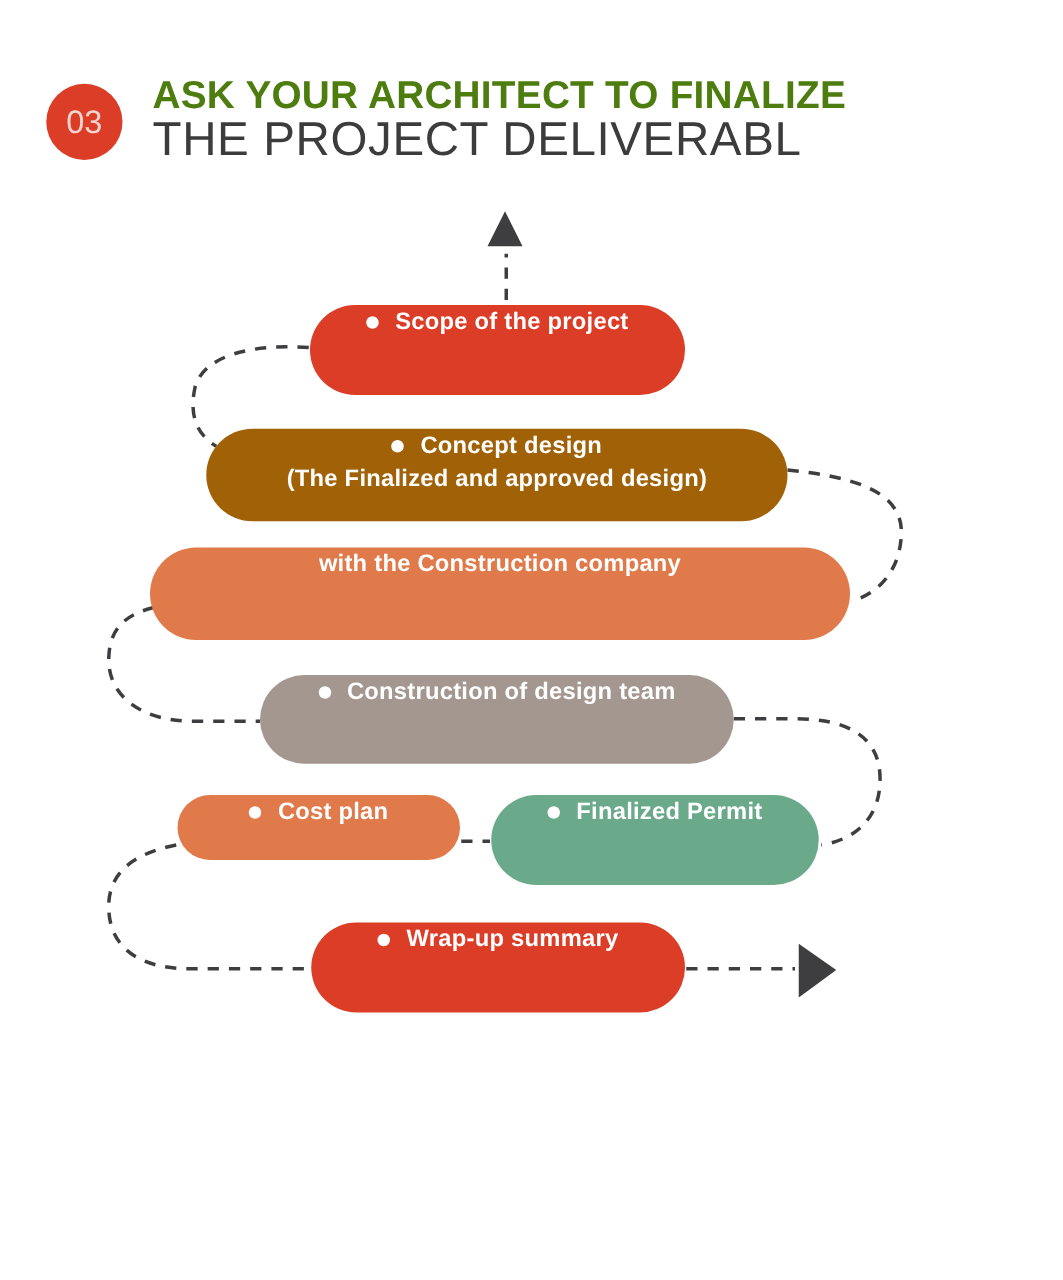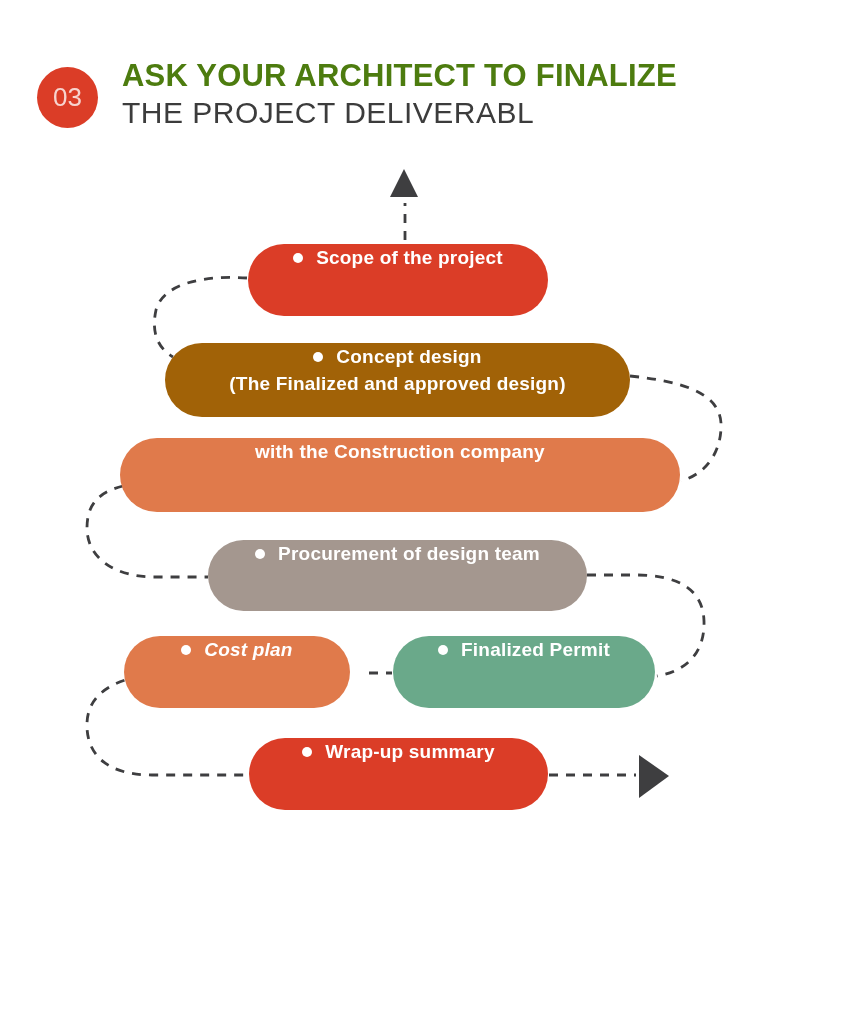--- a/index.html
+++ b/index.html
@@ -8,41 +8,41 @@
     font-family:"Liberation Sans", sans-serif; overflow:hidden;
   }
   
   .badge {
     position:absolute; left:37px; top:67px; width:61px; height:61px;
     border-radius:50%; display:flex; align-items:center; justify-content:center;
   }
   .badge span { color:rgba(255,255,255,0.78); font-size:26px; font-weight:400; }
   .titles { position:absolute; left:122px; top:57px; }
   .title1 { font-size:31px; font-weight:700; letter-spacing:0.2px; line-height:37px; }
-  .title2 { font-size:30px; font-weight:400; letter-spacing:0.5px; line-height:37px; }
+  .title2 { font-size:38px; font-weight:400; letter-spacing:0.5px; line-height:37px; }
   
   svg.connectors { position:absolute; left:0; top:0; width:850px; height:1024px; }
   .dashes path { fill:none; stroke-width:2.8; stroke-dasharray:9 8; }
   
   .pill {
     position:absolute; border-radius:37px; color:#ffffff;
     display:flex; flex-direction:column; align-items:center; justify-content:flex-start;
     font-size:19px; font-weight:700; letter-spacing:0.2px; line-height:27px;
     text-align:center;
   }
   .pill .row { display:flex; align-items:center; justify-content:center; }
   .dot {
     width:10px; height:10px; border-radius:50%; background:#ffffff;
     margin-right:13px; flex:0 0 auto;
   }
   #p1 { left:248px; top:244px; width:300px; height:72px; }
   #p2 { left:165px; top:343px; width:465px; height:74px; }
   #p3 { left:120px; top:438px; width:560px; height:74px; }
   #p4 { left:208px; top:540px; width:379px; height:71px; }
-  #p5 { left:124px; top:636px; width:226px; height:72px;font-style:italic; }
+  #p5 { left:142px; top:636px; width:226px; height:52px; }
   #p6 { left:393px; top:636px; width:262px; height:72px; }
   #p7 { left:249px; top:738px; width:299px; height:72px; }
 </style>
 </head>
 <body>
 
 <div class="stage">
 
   <div class="badge" style="background-color: rgb(219, 61, 39);">
     <span>03</span>
@@ -88,21 +88,21 @@
 
   <div class="pill" id="p3" style="background-color: rgb(224, 122, 75);">
     <div class="row">
       <span>with the Construction company</span>
     </div>
   </div>
 
   <div class="pill" id="p4" style="background-color: rgb(164, 151, 143);">
     <div class="row">
       <span class="dot"></span>
-      <span>Procurement of design team</span>
+      <span>Construction of design team</span>
     </div>
   </div>
 
   <div class="pill" id="p5" style="background-color: rgb(224, 122, 75);">
     <div class="row">
       <span class="dot"></span>
       <span>Cost plan</span>
     </div>
   </div>
 

